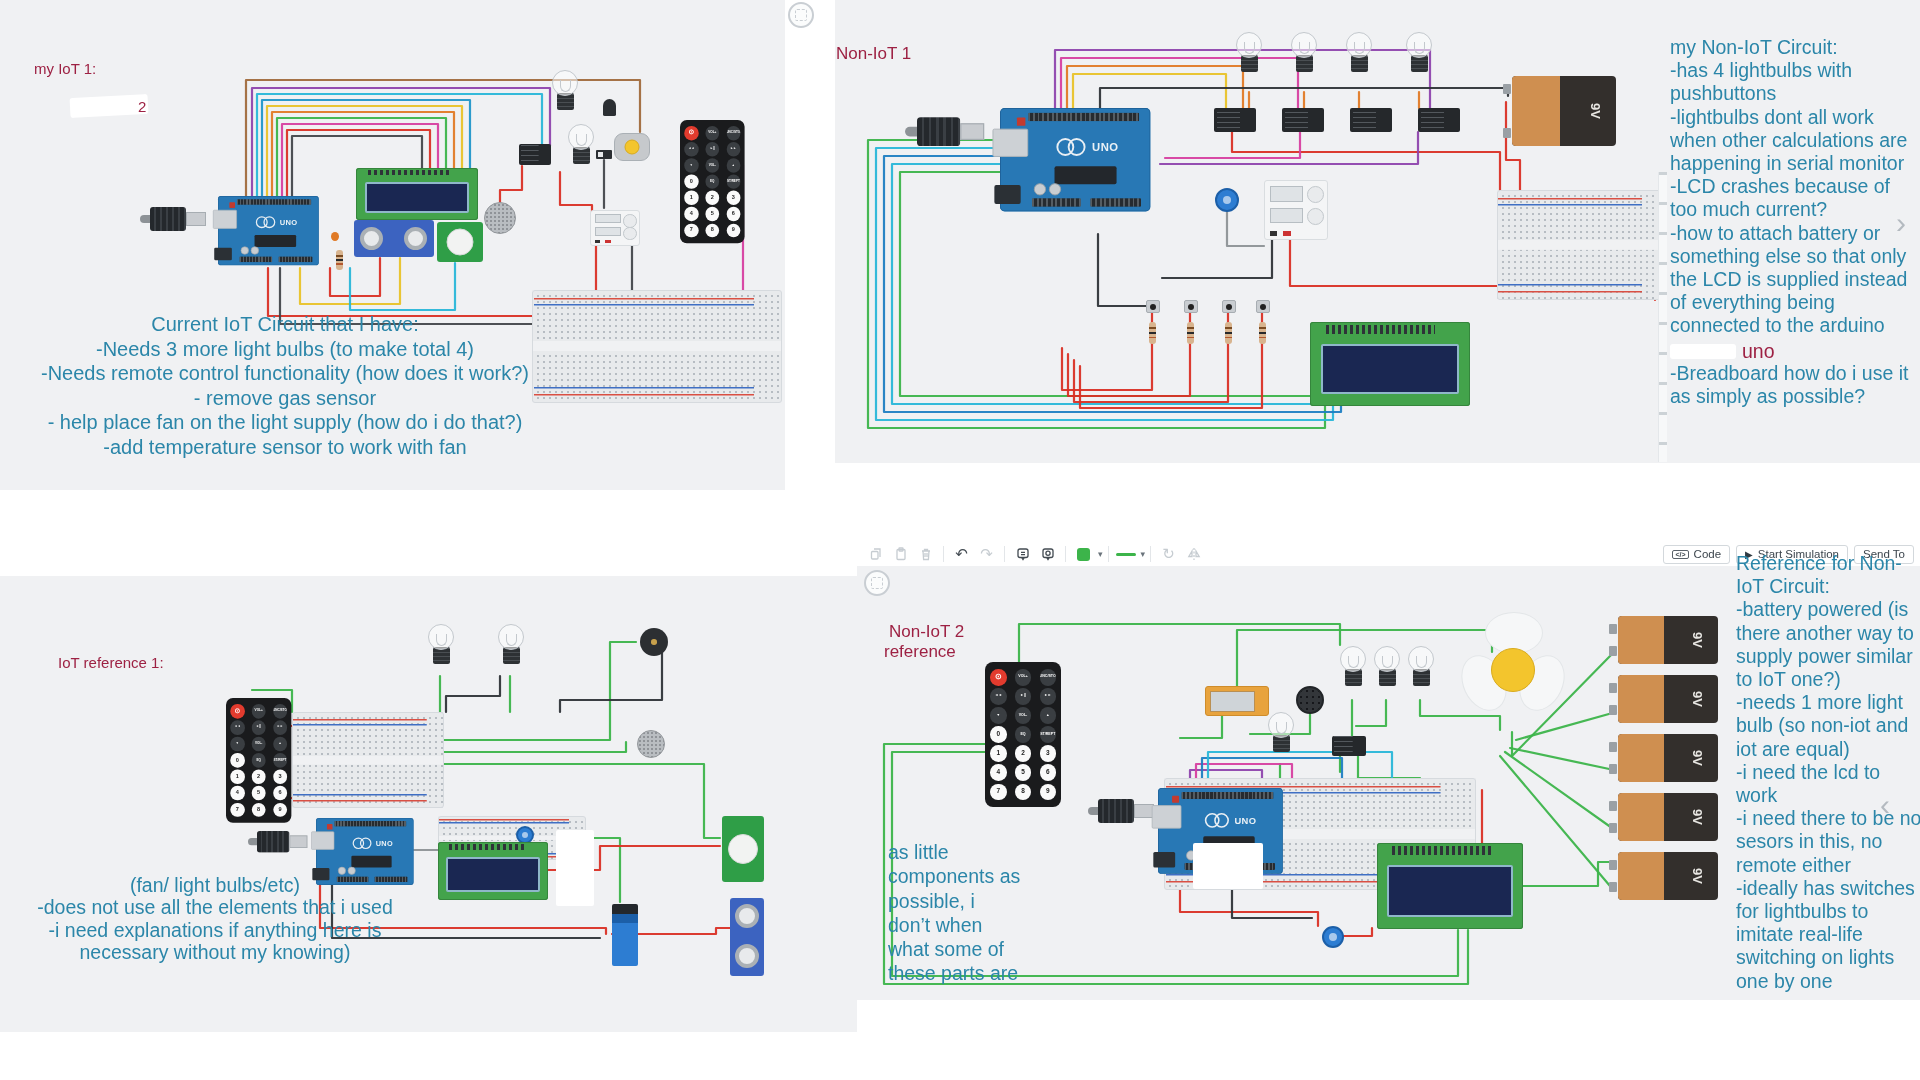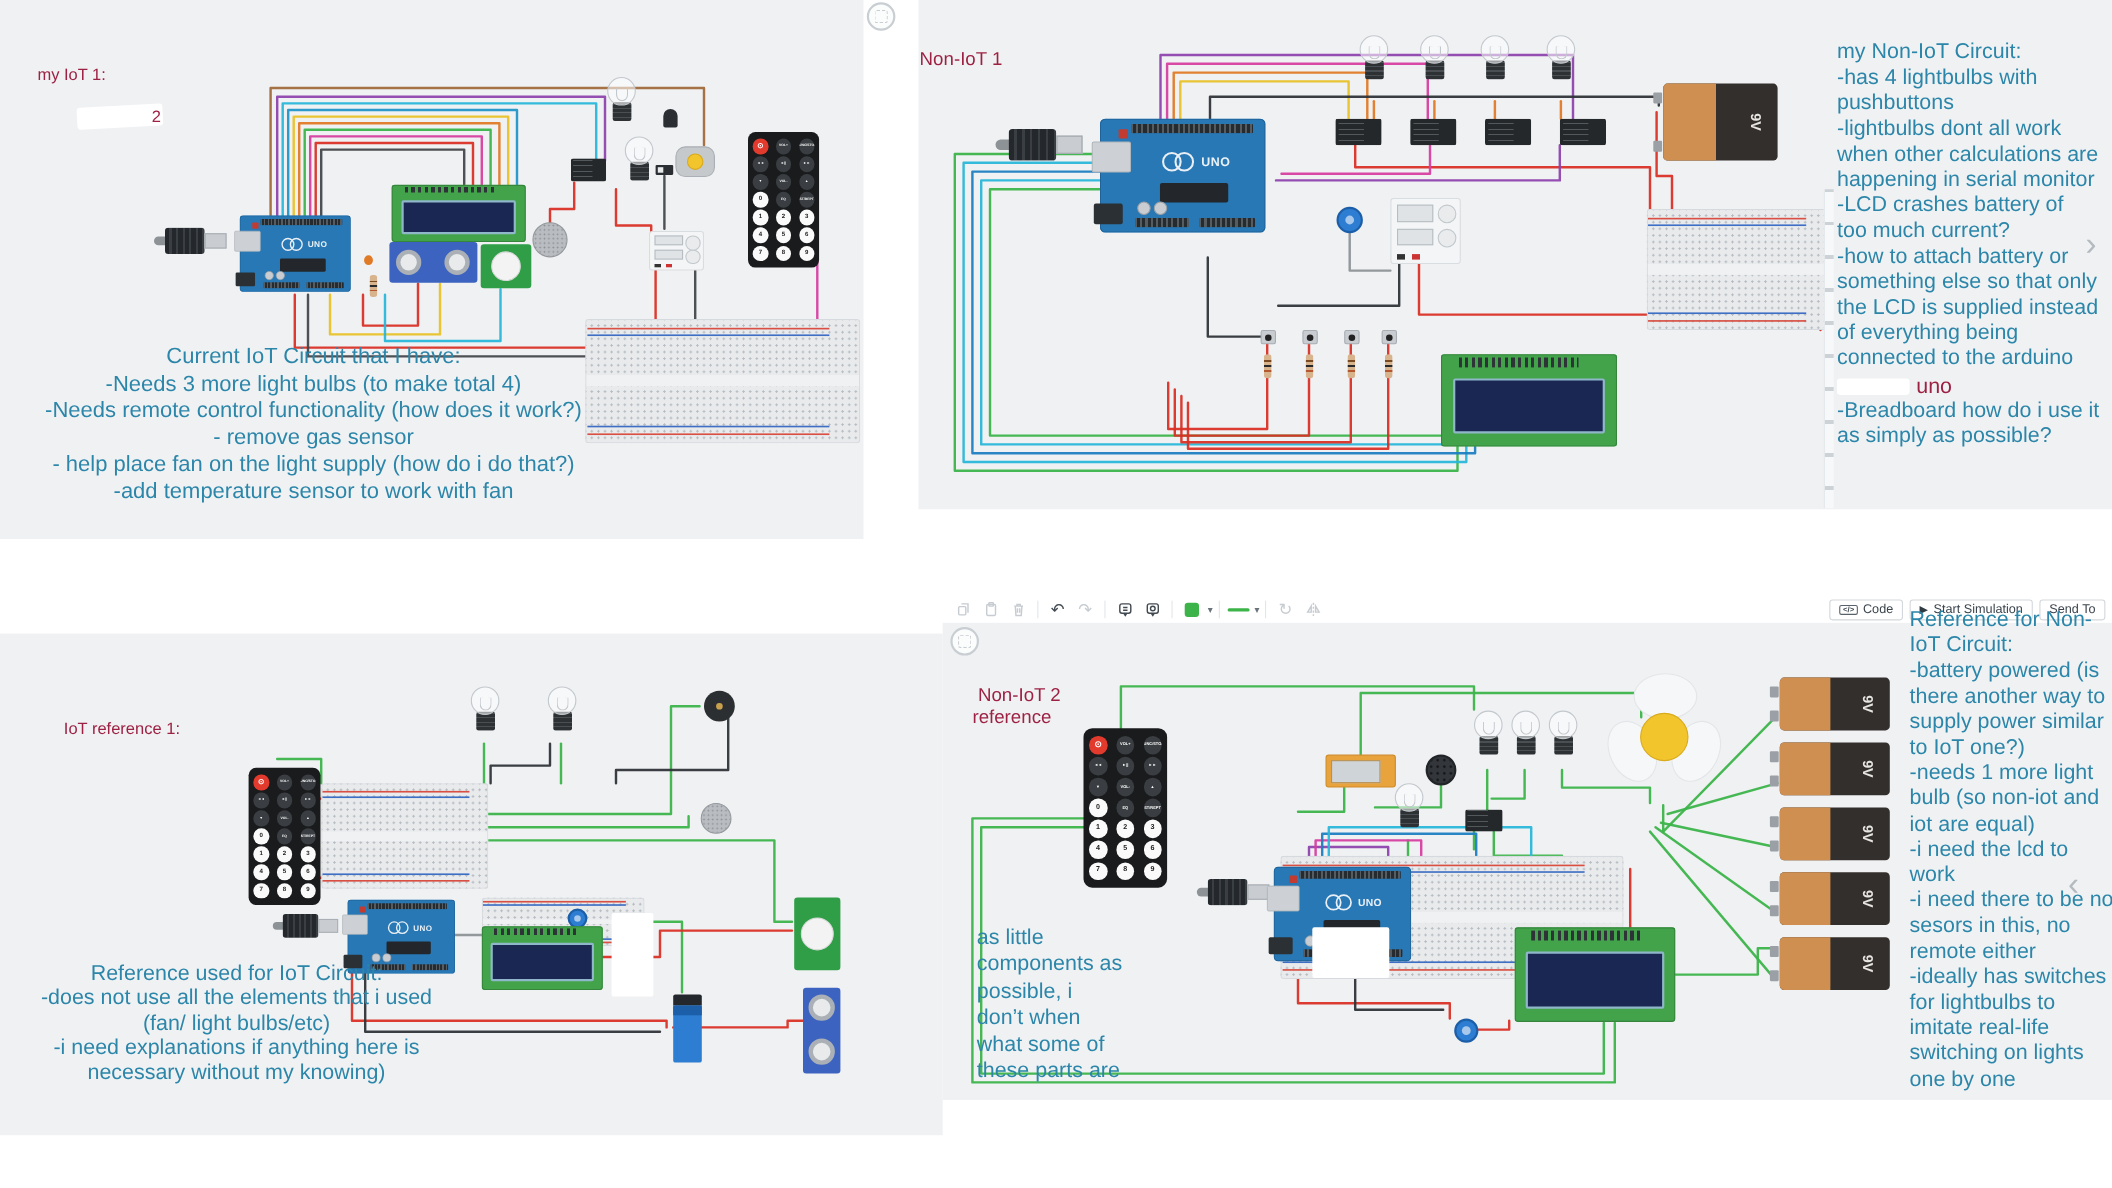--- a/index.html
+++ b/index.html
@@ -436,21 +436,21 @@
   <div class="sliver" style="left:1658px;top:172px;width:8px;height:290px"></div>
   <span class="chev" style="left:1896px;top:208px">›</span>
 
   <div class="notes n195" style="left:1670px;top:36px;width:246px">
       <div>my Non-IoT Circuit:</div>
       <div>-has 4 lightbulbs with</div>
       <div>pushbuttons</div>
       <div>-lightbulbs dont all work</div>
       <div>when other calculations are</div>
       <div>happening in serial monitor</div>
-      <div>-LCD crashes battery of</div>
+      <div>-LCD crashes because of</div>
       <div>too much current?</div>
       <div>-how to attach battery or</div>
       <div>something else so that only</div>
       <div>the LCD is supplied instead</div>
       <div>of everything being</div>
       <div>connected to the arduino</div>
     </div>
   <div class="redrow" style="left:1670px;top:340px">
     <span class="blob"></span>
     <span class="redword">uno</span>
@@ -605,23 +605,22 @@
   <div class="pir" style="left:722px;top:816px;width:42px;height:66px">
       <div class="dome" style="width:30px;height:30px"></div>
     </div>
   <div class="servo" style="left:612px;top:914px;width:26px;height:52px"></div>
   <div class="usv" style="left:730px;top:898px;width:34px;height:78px">
     <div class="eye" style="left:5px;top:6px;width:24px;height:24px"></div>
     <div class="eye" style="left:5px;top:46px;width:24px;height:24px"></div>
   </div>
   <div class="patch" style="left:556px;top:830px;width:38px;height:76px"></div>
   <div class="notes n195b ctr" style="left:0;top:874px;width:430px">
-      <div>Reference used for IoT Circuit:</div>
+      <div>(fan/ light bulbs/etc)</div>
       <div>-does not use all the elements that i used</div>
-      <div>(fan/ light bulbs/etc)</div>
       <div>-i need explanations if anything here is</div>
       <div>necessary without my knowing)</div>
     </div>
 
   <div class="fitbtn" style="left:864px;top:570px"></div>
   <div class="mlabel f17" style="left:889px;top:622px">Non-IoT 2</div>
   <div class="mlabel f17" style="left:884px;top:642px">reference</div>
   <div class="remote" style="left:985px;top:662px">
       <div class="rrow">
         <div class="rb power">⊙</div>

